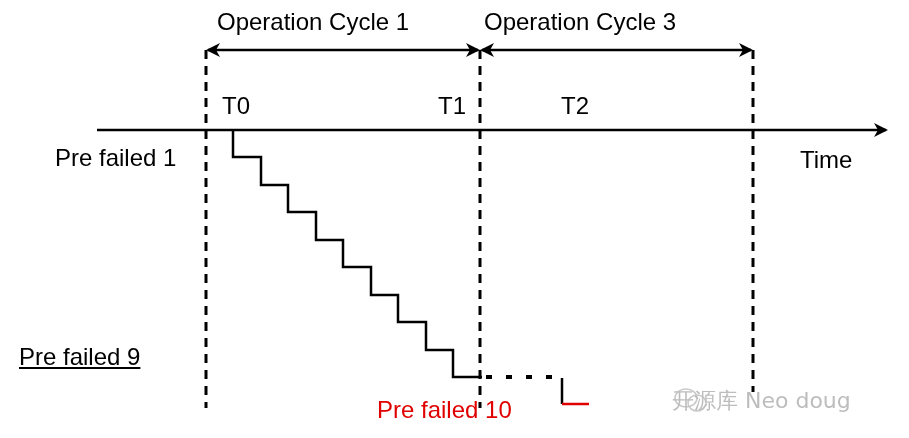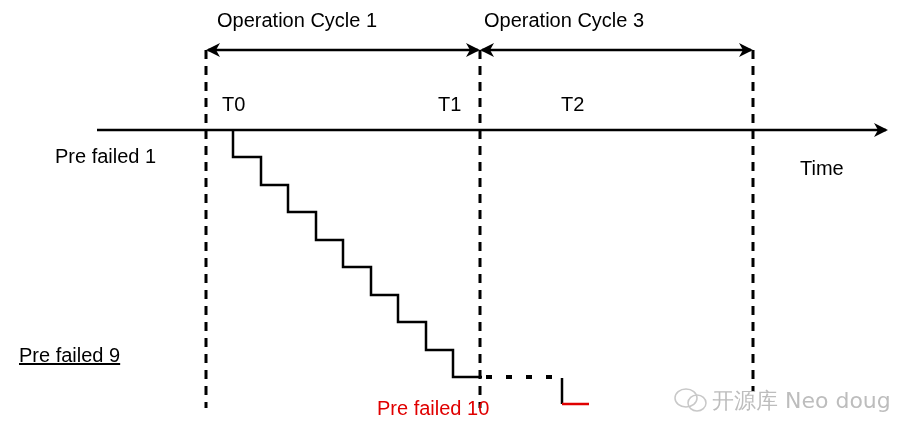--- a/index.html
+++ b/index.html
@@ -1,18 +1,18 @@
 <!DOCTYPE html>
 <html><head>
   <meta charset="utf-8">
   <style>
     html, body { margin: 0; padding: 0; background: #ffffff; }
     body { width: 909px; height: 438px; position: relative; overflow: hidden; font-family: "Liberation Sans", sans-serif; }
     svg { position: absolute; left: 0; top: 0; }
-    .lbl { position: absolute; font-family: "Liberation Sans", sans-serif; font-size: 20px; color: #000; white-space: nowrap; line-height: 1; }
+    .lbl { position: absolute; font-family: "Liberation Sans", sans-serif; font-size: 24px; color: #000; white-space: nowrap; line-height: 1; }
     .red { color: #e00000; }
     .wm { position: absolute; left: 672px; top: 386px; font-size: 22px; color: #bdbdbd; white-space: nowrap; font-family: "DejaVu Sans", sans-serif; }
   </style>
 </head>
 <body>
 
 <svg width="909" height="438">
   <defs>
     <marker id="ah" markerWidth="14" markerHeight="14" refX="12" refY="7" orient="auto" markerUnits="userSpaceOnUse">
       <path d="M0,0 L14,7 L0,14 L4,7 Z" fill="#000"></path>
@@ -44,19 +44,19 @@
   </g>
 </svg>
 
 <div class="lbl" style="left:217px; top:10px;">Operation Cycle 1</div>
 <div class="lbl" style="left:484px; top:10px;">Operation Cycle 3</div>
 
 <div class="lbl" style="left:222px; top:94px;">T0</div>
 <div class="lbl" style="left:438px; top:94px;">T1</div>
 <div class="lbl" style="left:561px; top:94px;">T2</div>
 
-<div class="lbl" style="left:800px; top:158px;">Time</div>
+<div class="lbl" style="left:800px; top:148px;">Time</div>
 
 <div class="lbl" style="left:19px; top:146px;margin-left:36px;">Pre failed 1</div>
 <div class="lbl" style="left:19px; top:345px;text-decoration:underline;">Pre failed 9</div>
 <div class="lbl red" style="left:365px; top:398px;margin-left:12px;">Pre failed 10</div>
 
-<div class="wm"><span style="margin-left:40px">开源库 Neo doug</span></div>
+<div class="wm"><span style="">开源库 Neo doug</span></div>
 
 </body></html>

